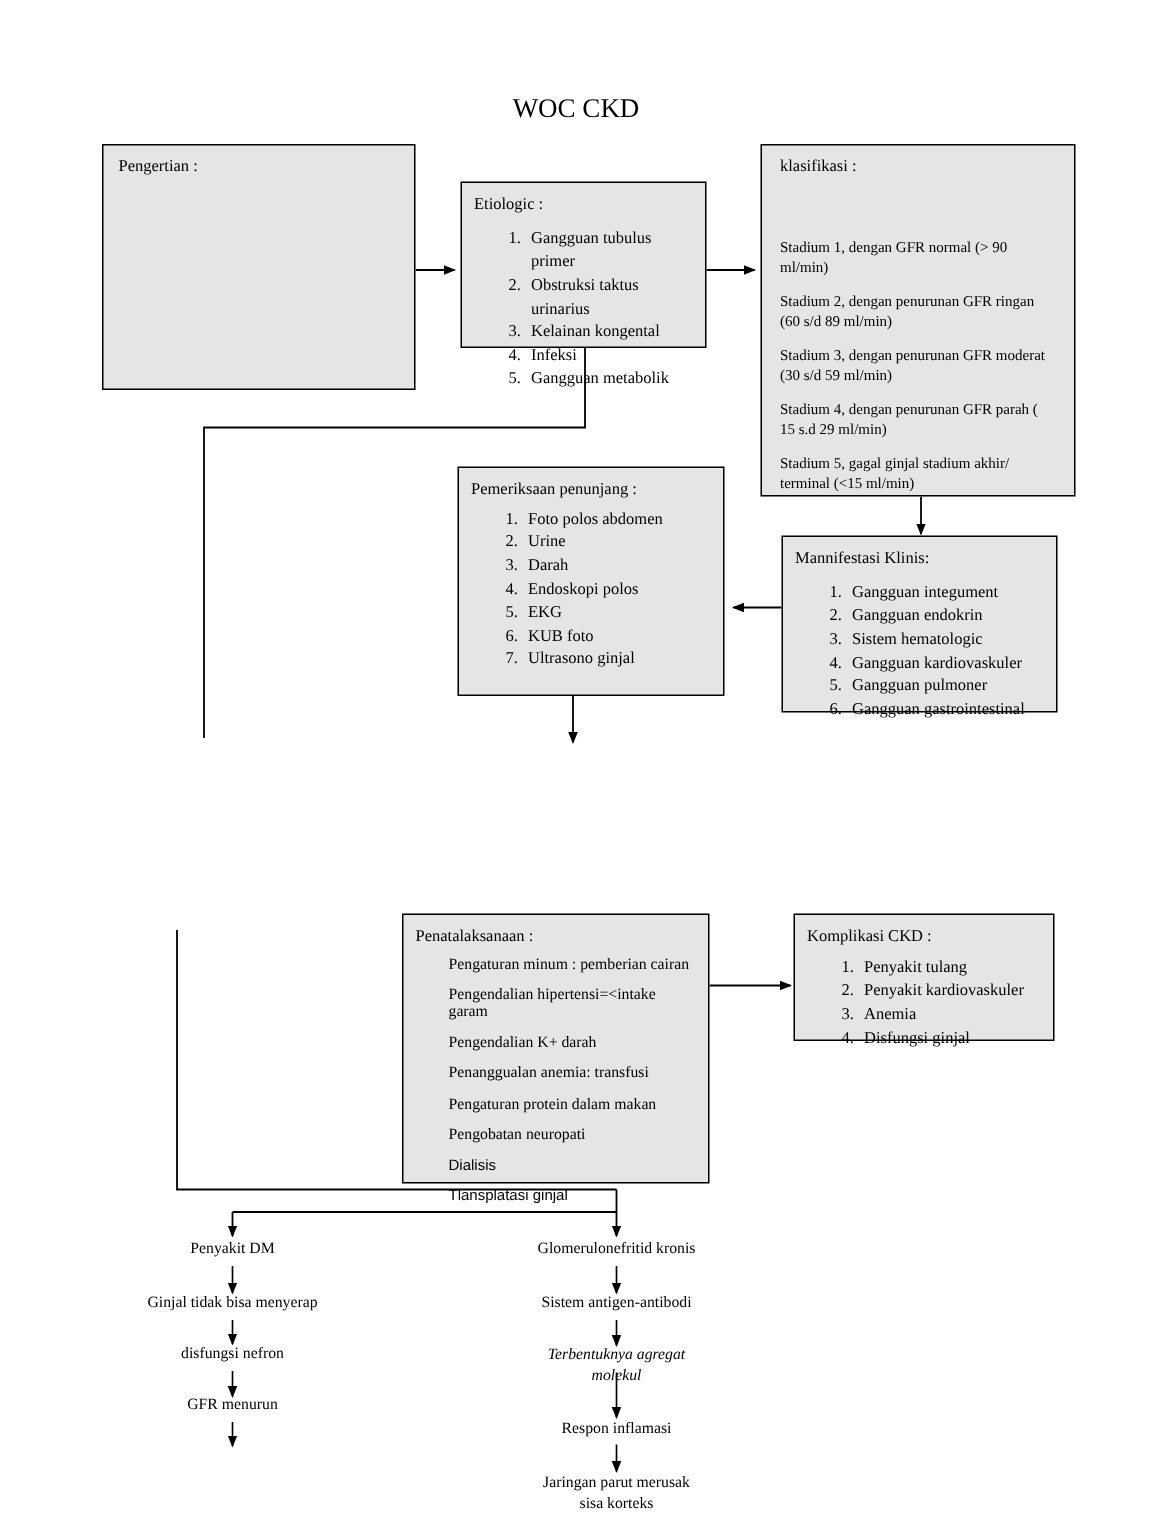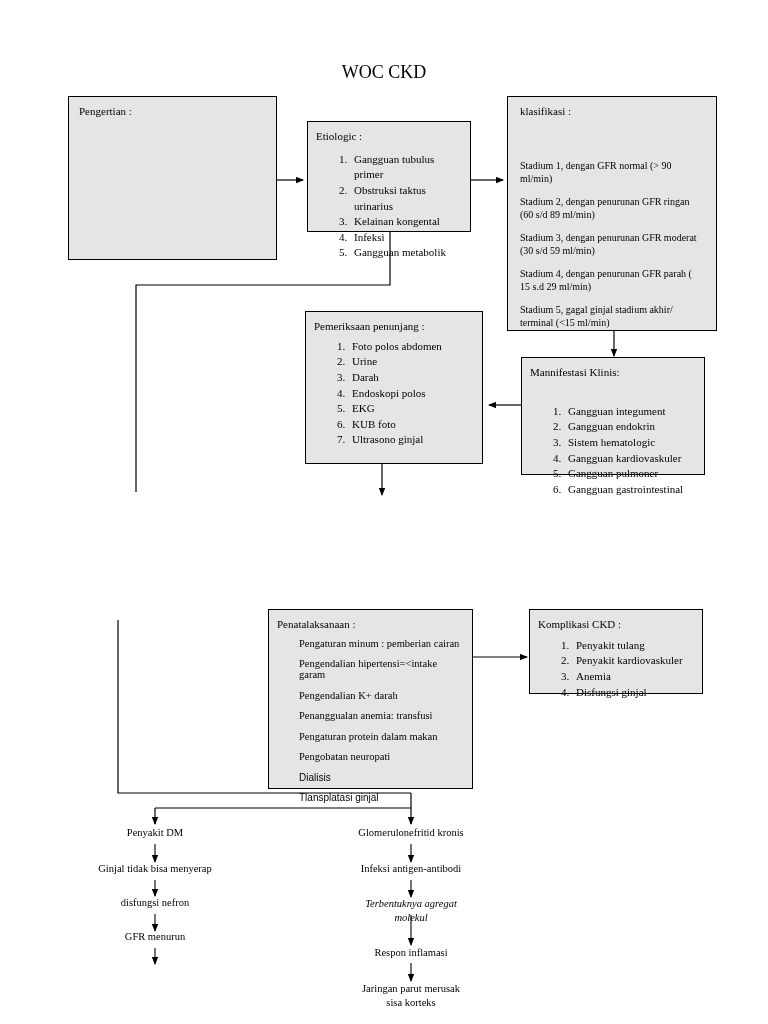--- a/index.html
+++ b/index.html
@@ -182,21 +182,21 @@
       <li>Darah</li>
       <li>Endoskopi polos</li>
       <li>EKG</li>
       <li>KUB foto</li>
       <li>Ultrasono ginjal</li>
     </ol>
   </div>
 
   <div class="box" style="left:521px; top:357px; width:184px; height:118px; padding:8px 8px;">
     <div class="box-title">Mannifestasi Klinis:</div>
-    <ol class="ol-list" style="margin-top:24px;">
+    <ol class="ol-list" style="margin-top:8px;">
       <li>Gangguan integument</li>
       <li>Gangguan endokrin</li>
       <li>Sistem hematologic</li>
       <li>Gangguan kardiovaskuler</li>
       <li>Gangguan pulmoner</li>
       <li>Gangguan gastrointestinal</li>
     </ol>
   </div>
 
   <div class="box" style="left:529px; top:609px; width:174px; height:85px; padding:8px 8px;">
@@ -222,20 +222,20 @@
       <li class="sans-line">Tlansplatasi ginjal</li>
     </ul>
   </div>
 
   <div class="node" style="left:75px; top:826px; width:160px;">Penyakit DM</div>
   <div class="node" style="left:65px; top:862px; width:180px;">Ginjal tidak bisa menyerap</div>
   <div class="node" style="left:75px; top:896px; width:160px;">disfungsi nefron</div>
   <div class="node" style="left:75px; top:930px; width:160px;">GFR menurun</div>
 
   <div class="node" style="left:326px; top:826px; width:170px;">Glomerulonefritid kronis</div>
-  <div class="node" style="left:326px; top:862px; width:170px;">Infeksi antigen-antibodi</div>
+  <div class="node" style="left:326px; top:862px; width:170px;">Sistem antigen-antibodi</div>
   <div class="node" style="left:326px; top:897px; width:170px; white-space:pre-line;font-style:italic;">Terbentuknya agregat
 molekul</div>
   <div class="node" style="left:326px; top:946px; width:170px;">Respon inflamasi</div>
   <div class="node" style="left:326px; top:982px; width:170px; white-space:pre-line;">Jaringan parut merusak
 sisa korteks</div>
 
 </div>
 
 </body></html>

